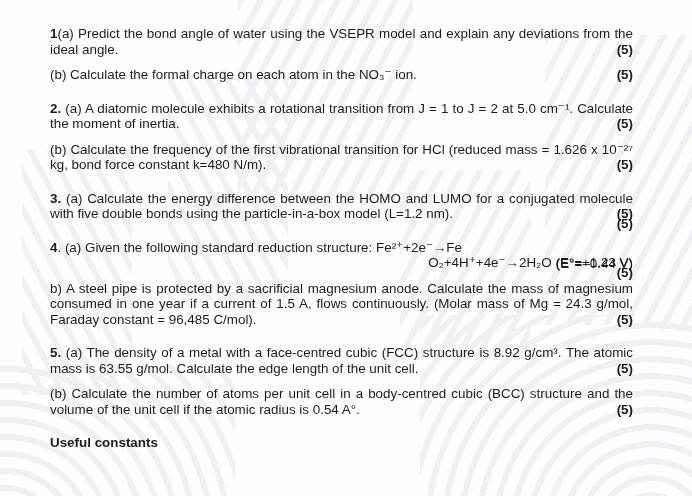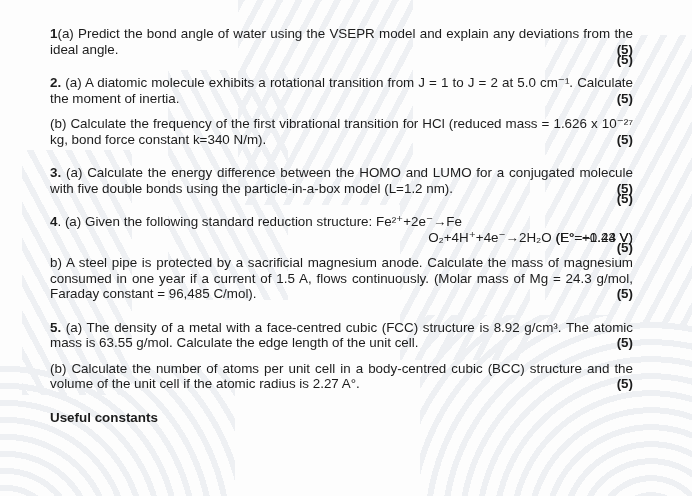--- a/index.html
+++ b/index.html
@@ -64,40 +64,40 @@
   <div class="wm wm-stripes-c"></div>
   <div class="wm wm-stripes-d"></div>
   <div class="wm wm-stripes-e"></div>
   <div class="wm wm-arcs-a"></div>
   <div class="wm wm-arcs-b"></div>
 
   <div class="content">
 
     <section class="question">
       <p class="para"><b class="qnum">1</b><span>(a) Predict the bond angle of water using the VSEPR model and explain any deviations from the ideal angle.</span><span class="marks">(5)</span></p>
-      <p class="para"><b class="qnum"></b><span class="marks">(5)</span></p>
+      <p class="para"><b class="qnum"></b><span>(b) Calculate the formal charge on each atom in the NO₃⁻ ion.</span><span class="marks">(5)</span></p>
     </section>
 
     <section class="question">
       <p class="para"><b class="qnum">2.</b><span> (a) A diatomic molecule exhibits a rotational transition from J = 1 to J = 2 at 5.0 cm⁻¹. Calculate the moment of inertia.</span><span class="marks">(5)</span></p>
-      <p class="para"><b class="qnum"></b><span>(b) Calculate the frequency of the first vibrational transition for HCl (reduced mass = 1.626 x 10⁻²⁷ kg, bond force constant k=340 N/m).</span><span class="marks">(5)</span></p>
+      <p class="para"><b class="qnum"></b><span>(b) Calculate the frequency of the first vibrational transition for HCl (reduced mass = 1.626 x 10⁻²⁷ kg, bond force constant k=480 N/m).</span><span class="marks">(5)</span></p>
     </section>
 
     <section class="question">
       <p class="para"><b class="qnum">3.</b><span> (a) Calculate the energy difference between the HOMO and LUMO for a conjugated molecule with five double bonds using the particle-in-a-box model (L=1.2 nm).</span><span class="marks">(5)</span></p>
       <p class="para"><b class="qnum"></b><span class="marks">(5)</span></p>
     </section>
 
     <section class="question">
       <p class="para"><b class="qnum">4</b><span>. (a) Given the following standard reduction structure: Fe²⁺+2e⁻→Fe</span><span class="right-note">(E°=–0.44 V)</span><span class="equation-line">O₂+4H⁺+4e⁻→2H₂O (E°=+1.23 V)</span></p>
       <p class="para"><b class="qnum"></b><span class="marks">(5)</span></p>
       <p class="para"><b class="qnum"></b><span>b) A steel pipe is protected by a sacrificial magnesium anode. Calculate the mass of magnesium consumed in one year if a current of 1.5 A, flows continuously. (Molar mass of Mg = 24.3 g/mol, Faraday constant = 96,485 C/mol).</span><span class="marks">(5)</span></p>
     </section>
 
     <section class="question">
       <p class="para"><b class="qnum">5.</b><span> (a) The density of a metal with a face-centred cubic (FCC) structure is 8.92 g/cm³. The atomic mass is 63.55 g/mol. Calculate the edge length of the unit cell.</span><span class="marks">(5)</span></p>
-      <p class="para"><b class="qnum"></b><span>(b) Calculate the number of atoms per unit cell in a body-centred cubic (BCC) structure and the volume of the unit cell if the atomic radius is 2.27 A°.</span><span class="marks">(5)</span></p>
+      <p class="para"><b class="qnum"></b><span>(b) Calculate the number of atoms per unit cell in a body-centred cubic (BCC) structure and the volume of the unit cell if the atomic radius is 0.54 A°.</span><span class="marks">(5)</span></p>
     </section>
 
     <div class="footer-heading">Useful constants</div>
 
   </div>
 </div>
 
 </body></html>

